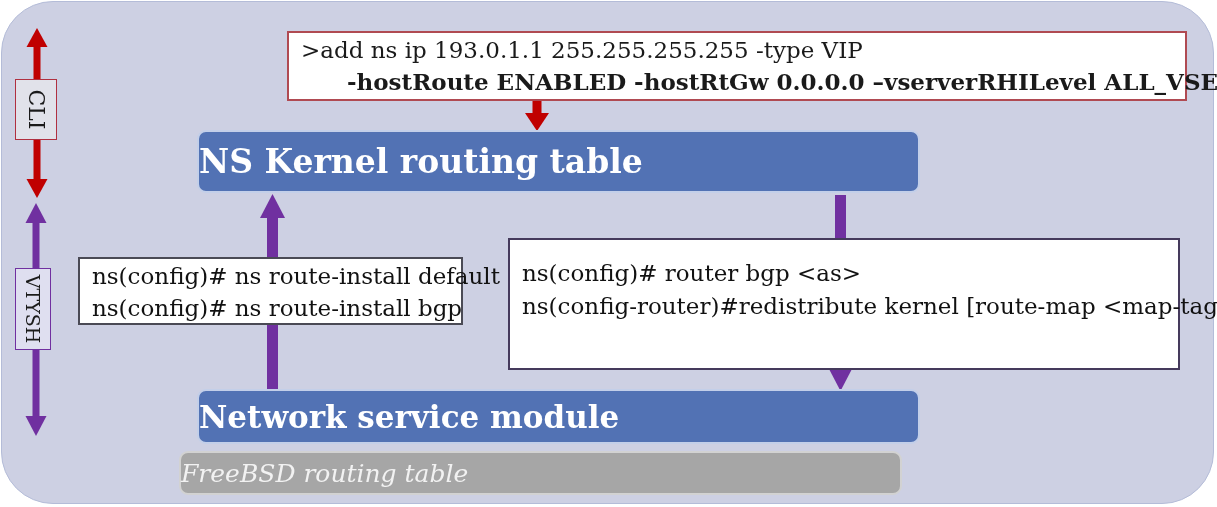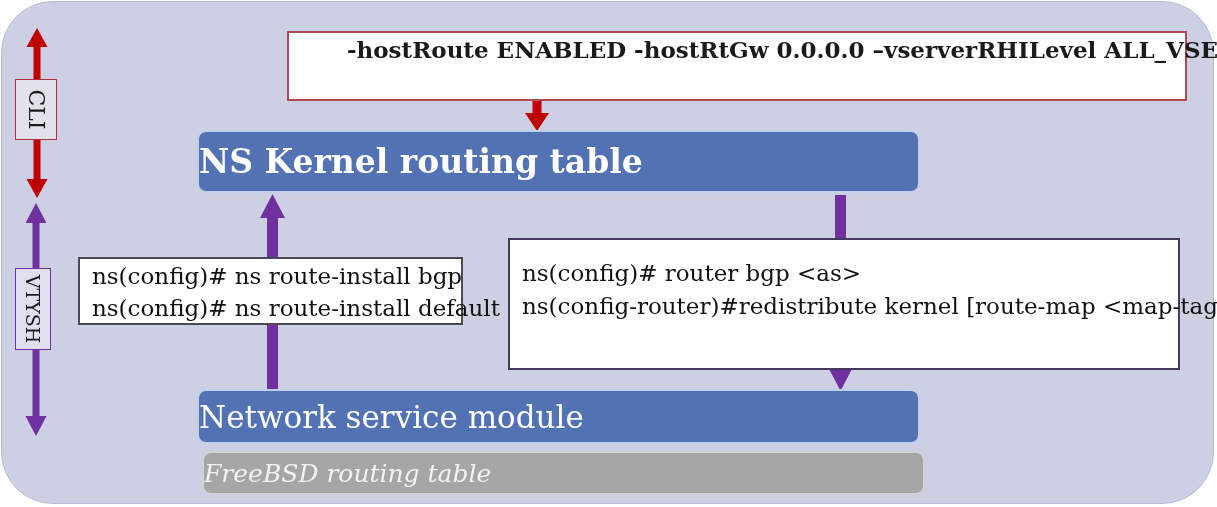--- a/index.html
+++ b/index.html
@@ -22,22 +22,22 @@
   .cmdbox .l2 { font-weight:bold; padding-left:46px; }
   
   .node {
     position:absolute; box-sizing:border-box; border-radius:9px;
     display:flex; align-items:center; 
     color:#ffffff; text-align:center;
   }
   .node.blue { background:#5272b4; border:2px solid #c3cfe9; }
   .node.gray { background:#a6a6a6; border:2px solid #d2d2d2; }
   .ns-kernel   { left:197px; top:130px; width:723px; height:63px; font-size:33px; font-weight:bold; }
-  .net-service { left:197px; top:389px; width:723px; height:55px; font-size:31px; font-weight:normal; }
-  .freebsd     { left:202px; top:451px; width:723px; height:44px; font-size:25px; font-style:italic; color:#f2f2f2; }
+  .net-service { left:197px; top:389px; width:723px; height:55px; font-size:31px; font-weight:bold; }
+  .freebsd     { left:179px; top:451px; width:723px; height:44px; font-size:25px; font-style:italic; color:#f2f2f2; }
   
   .codebox {
     position:absolute; background:#ffffff; box-sizing:border-box;
     color:#111111; font-size:23px; white-space:nowrap;
   }
   .codebox.left  { left:78px;  top:257px; width:385px; height:68px; border:2px solid #4a4a55; line-height:32px; padding:1px 0 0 12px; }
   .codebox.right { left:508px; top:238px; width:672px; height:132px; border:2px solid #453a5c; line-height:33px; padding:17px 0 0 12px; }
   
   .sidebox {
     position:absolute; box-sizing:border-box;
@@ -76,20 +76,21 @@
     <rect x="8" y="20" width="11" height="176" fill="#7030a0"></rect>
     <polygon points="13.5,0 26,24 1,24" fill="#7030a0"></polygon>
   </svg>
 
   <svg class="arrow" style="left:827px; top:195px;" width="27" height="196" viewBox="0 0 27 196">
     <rect x="8" y="0" width="11" height="176" fill="#7030a0"></rect>
     <polygon points="13.5,196 26,172 1,172" fill="#7030a0"></polygon>
   </svg>
 
   <div class="cmdbox">
+    <div class="l1">&gt;add ns ip 193.0.1.1 255.255.255.255 -type VIP</div>
     <div class="l2">-hostRoute ENABLED -hostRtGw 0.0.0.0 –vserverRHILevel ALL_VSERVERS</div>
   </div>
 
   <div class="sidebox clibox">
     <span class="rot">CLI</span>
   </div>
   <div class="sidebox vtyshbox">
     <span class="rot">VTYSH</span>
   </div>
 
@@ -97,20 +98,20 @@
     <span>NS Kernel routing table</span>
   </div>
   <div class="node blue net-service">
     <span>Network service module</span>
   </div>
   <div class="node gray freebsd">
     <span>FreeBSD routing table</span>
   </div>
 
   <div class="codebox left">
+    <div>ns(config)# ns route-install default</div>
     <div>ns(config)# ns route-install bgp</div>
-    <div>ns(config)# ns route-install default</div>
   </div>
   <div class="codebox right">
     <div>ns(config)# router bgp &lt;as&gt;</div>
     <div>ns(config-router)#redistribute kernel [route-map &lt;map-tag&gt;]</div>
   </div>
 </div>
 
 </body></html>

